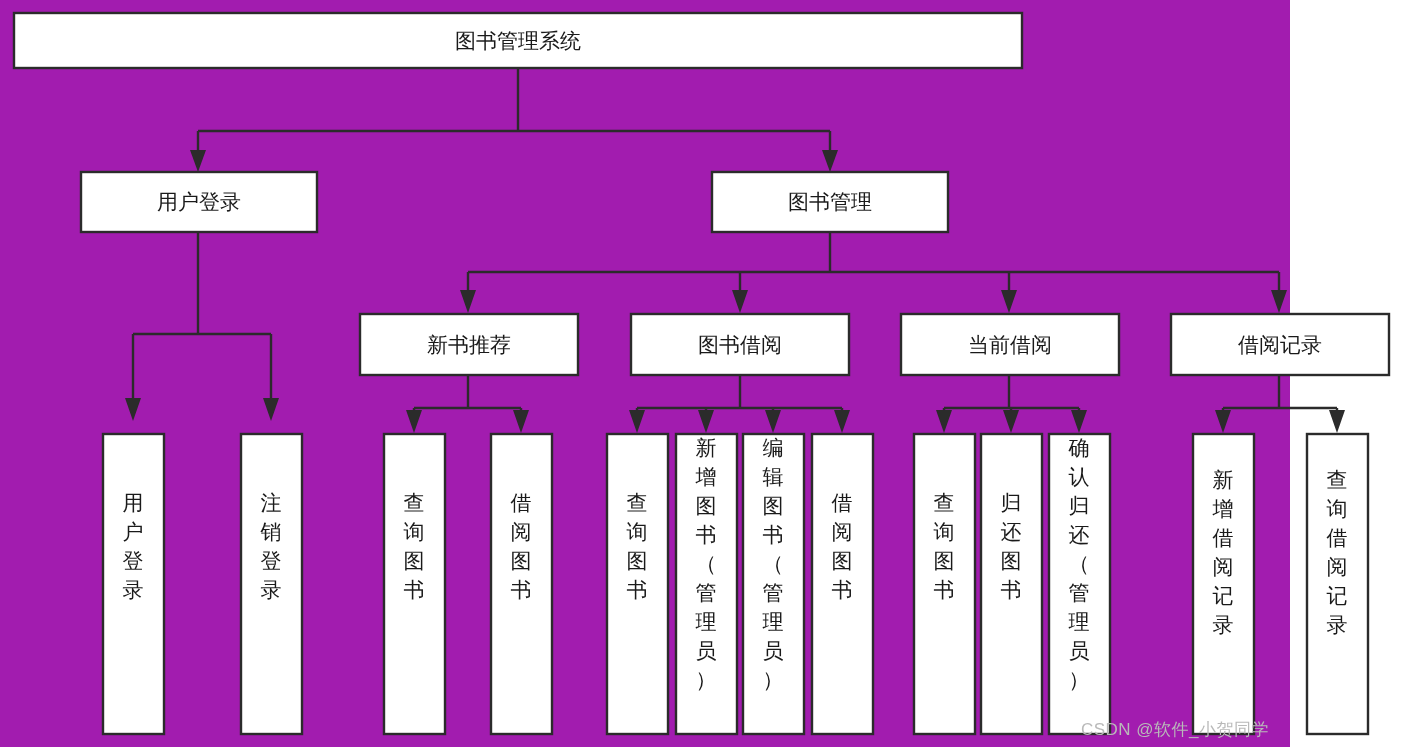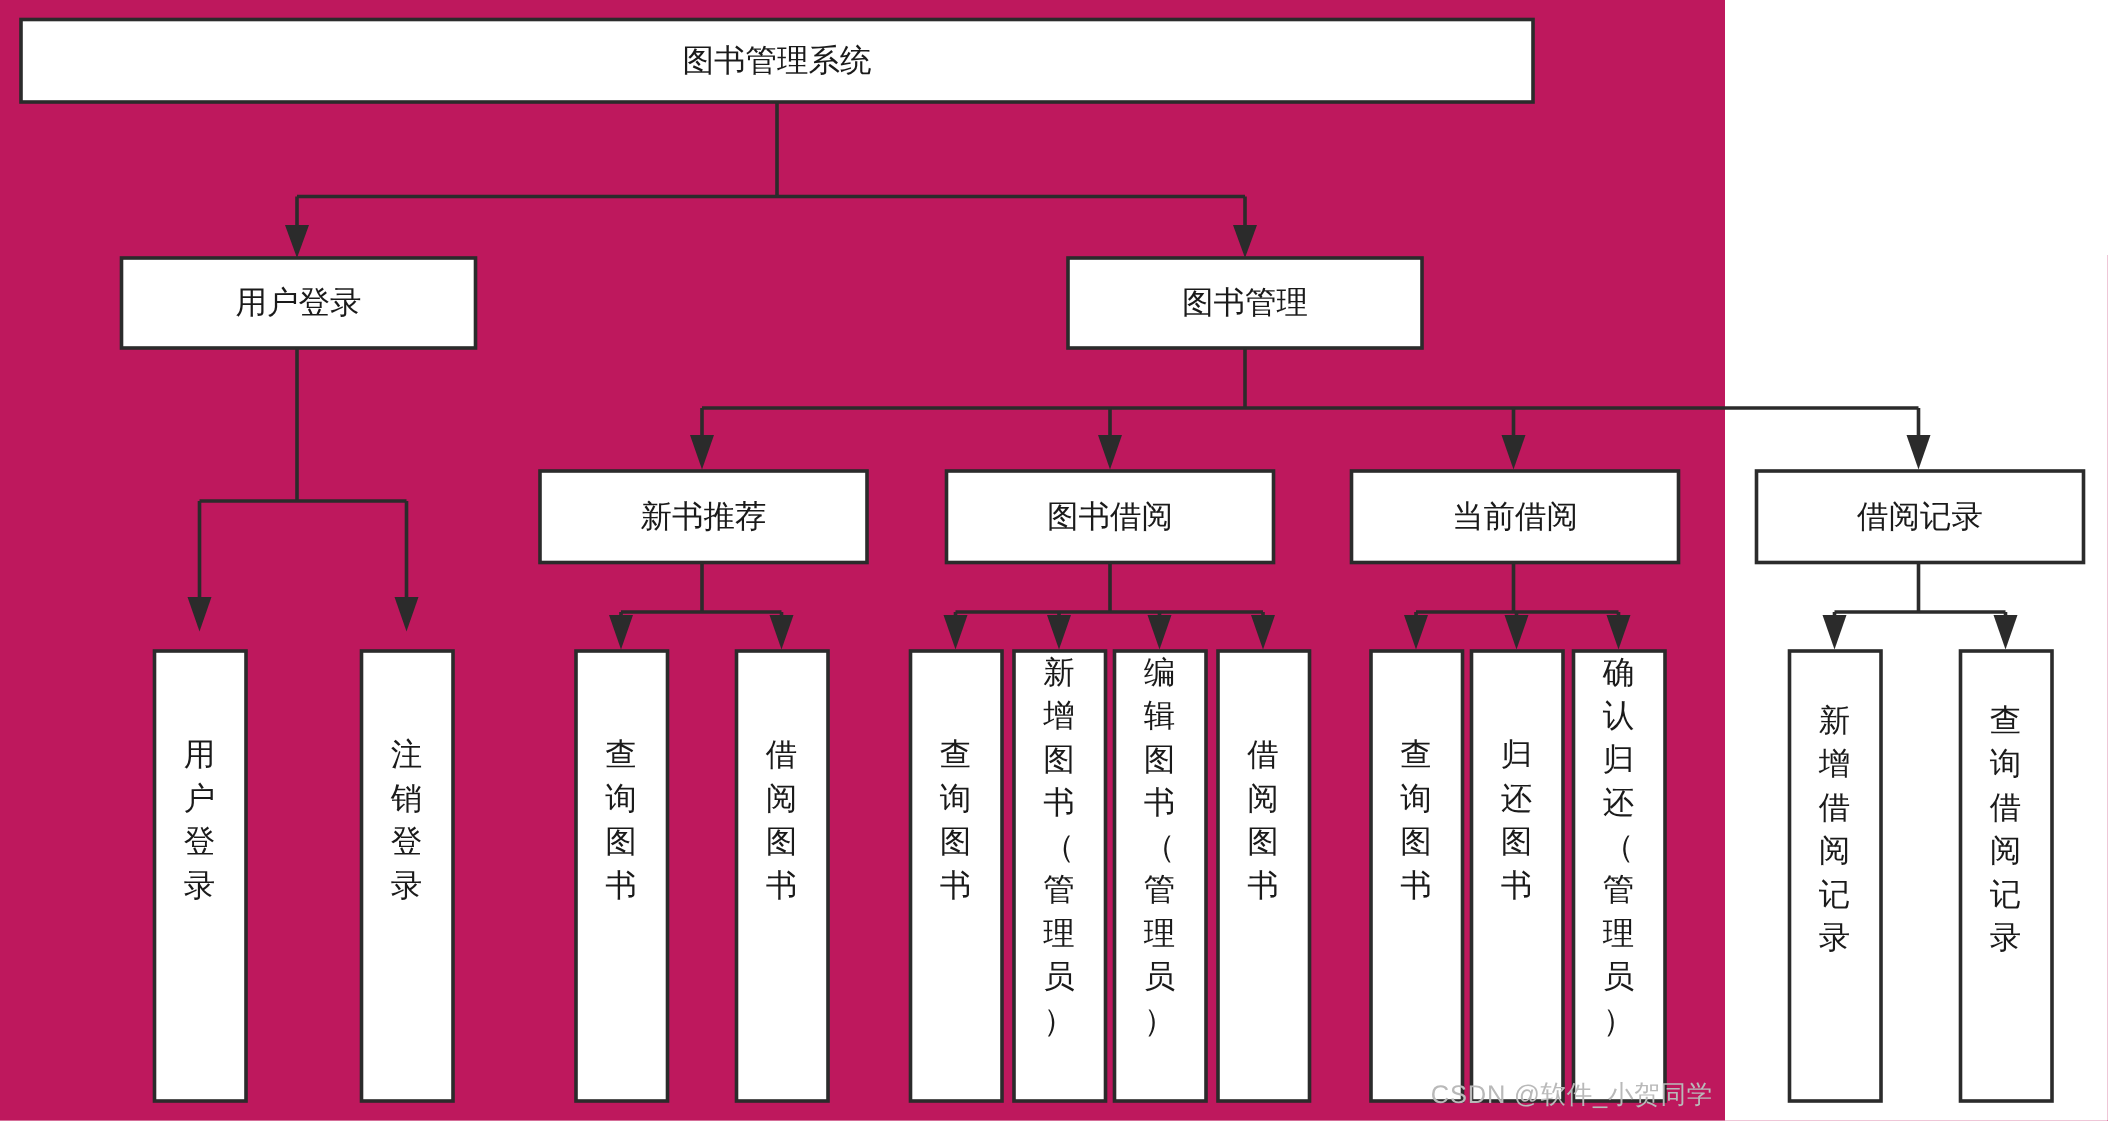--- a/index.html
+++ b/index.html
@@ -8,23 +8,23 @@
     background: #ffffff;
   }
   body {
     width: 1405px;
     height: 747px;
     font-family: "Liberation Sans", "DejaVu Sans", sans-serif;
     overflow: hidden;
   }
   #diagram-root {
     position: relative;
-    width: 1150px;
+    width: 1290px;
     height: 747px;
-    background: #be185d;
+    background: #a21caf;
   }
   svg.diagram-canvas {
     position: absolute;
     left: 0;
     top: 0;
     width: 1405px;
     height: 747px;
   }
   .node-box {
     fill: #ffffff;
@@ -49,21 +49,21 @@
     dominant-baseline: middle;
   }
   .node-label-v {
     font-family: "Liberation Sans", "DejaVu Sans", sans-serif;
     font-size: 21px;
     fill: #1a1a1a;
     text-anchor: middle;
   }
   .watermark-text {
     position: absolute;
-    right: 8px;
+    right: 21px;
     bottom: 6px;
     font-family: "Liberation Sans", "DejaVu Sans", sans-serif;
     font-size: 17px;
     color: #b9b9b9;
     white-space: nowrap;
     letter-spacing: 0.5px;
     user-select: none;
   }
 </style>
 </head>

